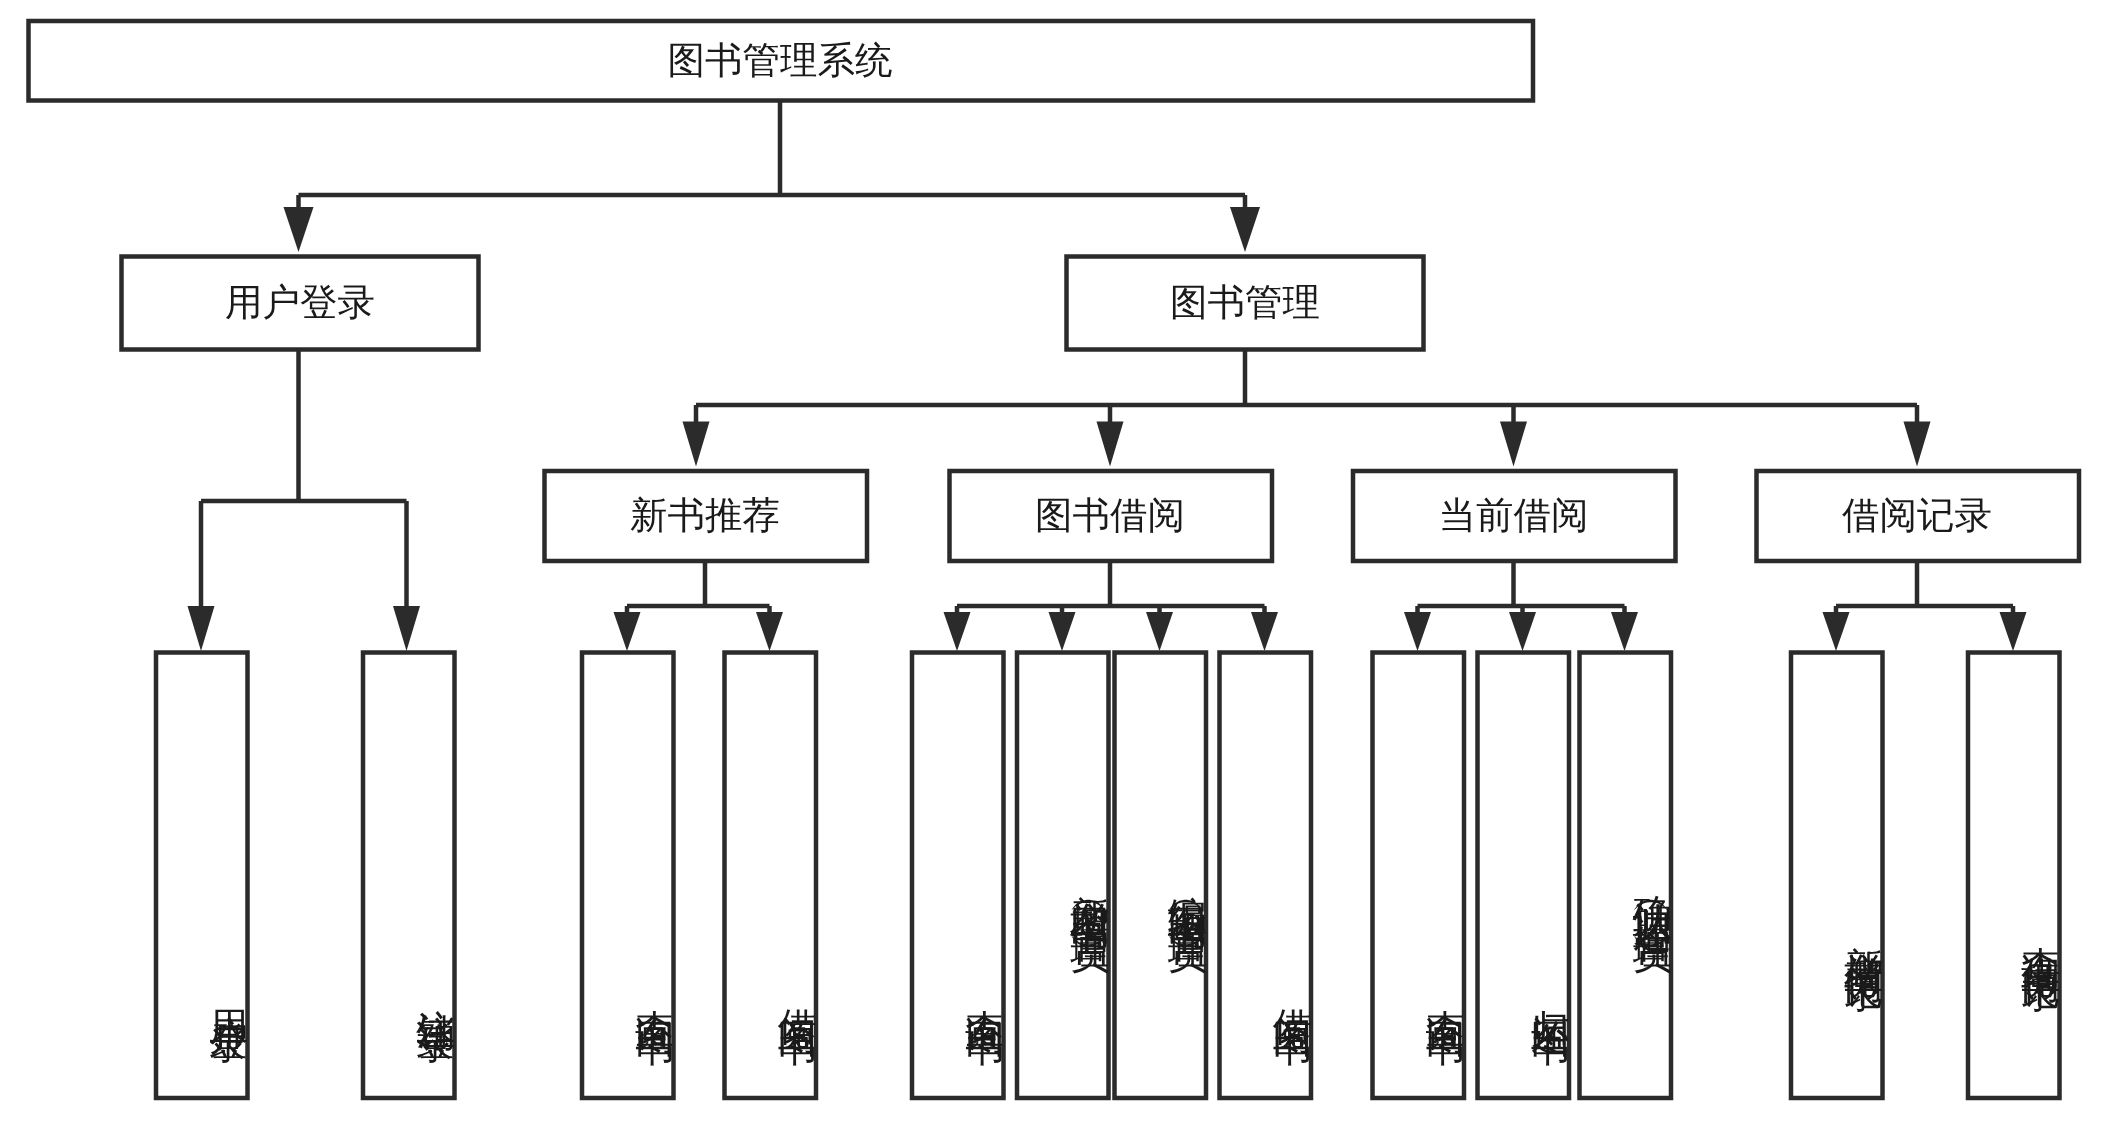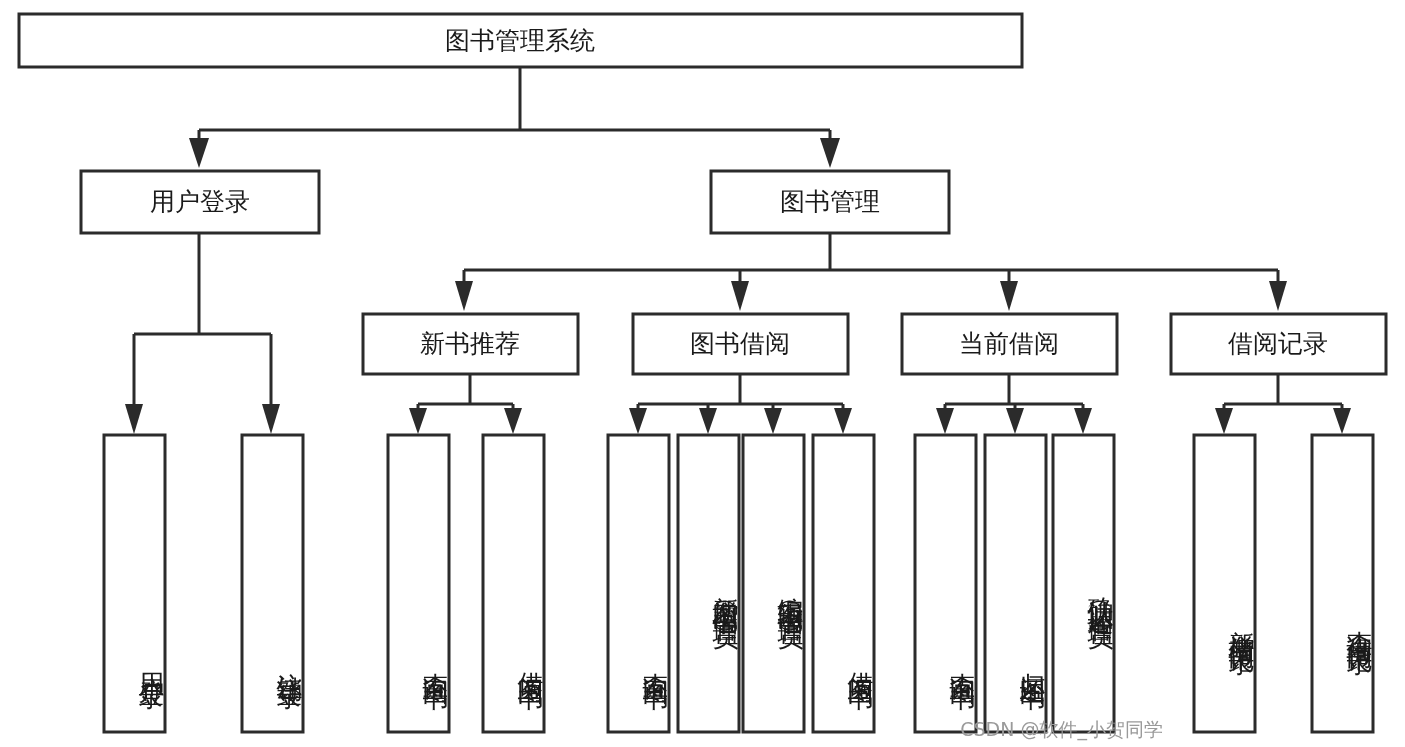--- a/index.html
+++ b/index.html
@@ -212,14 +212,13 @@
   <div class="leaf-label-wrap" style="left:915px; top:435px; width:61px; height:297px; padding-top:76px;">查询图书</div>
 
   <div class="leaf-label-wrap" style="left:985px; top:435px; width:61px; height:297px; padding-top:76px;">归还图书</div>
 
   <div class="leaf-label-wrap" style="left:1053px; top:435px; width:61px; height:297px; padding-top:10px;">确认归还（管理员）</div>
 
   <div class="leaf-label-wrap" style="left:1194px; top:435px; width:61px; height:297px; padding-top:38px;">新增借阅记录</div>
 
   <div class="leaf-label-wrap" style="left:1312px; top:435px; width:61px; height:297px; padding-top:38px;">查询借阅记录</div>
 
-  <div class="watermark">CSDN @软件_小贺同学</div>
 </div>
 
 </body></html>

